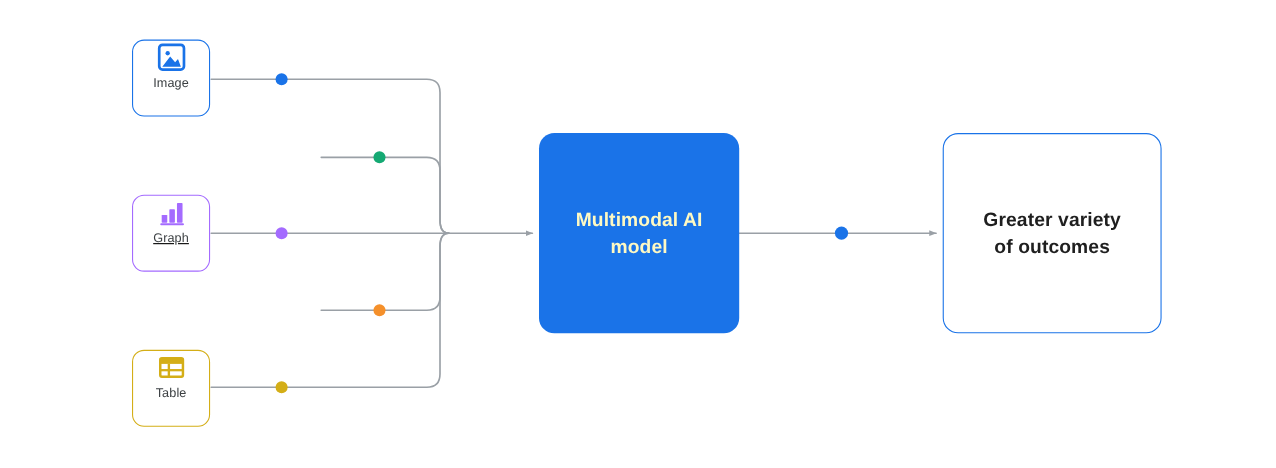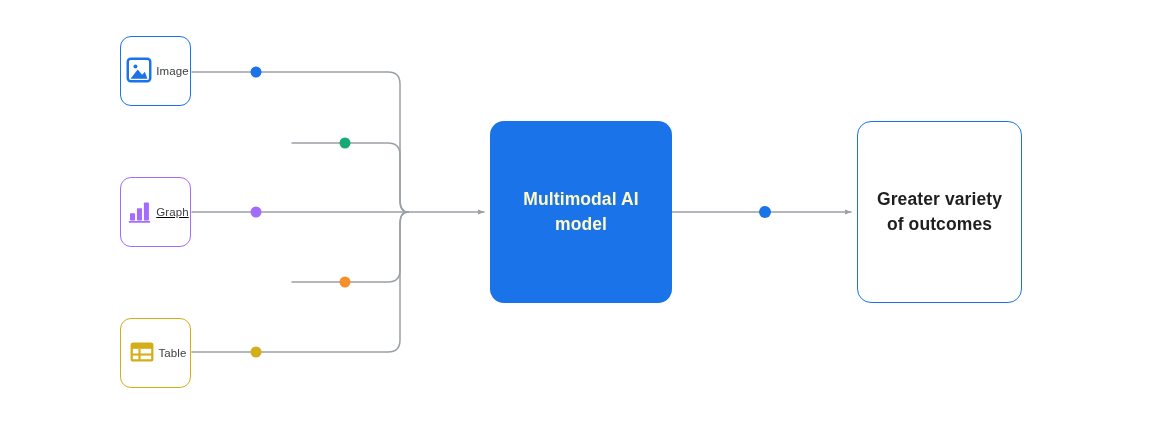--- a/index.html
+++ b/index.html
@@ -29,23 +29,22 @@
   
   .card {
     position: absolute;
     width: 71px;
     height: 70px;
     box-sizing: border-box;
     background: #ffffff;
     border: 1.6px solid #000;
     border-radius: 11px;
     display: flex;
-    flex-direction: row;
+    flex-direction: column;
     align-items: center;
-    justify-content: center;
   }
   .card .glyph {
     width: 34px;
     height: 30px;
     display: block;
     margin-bottom: 3px;
   }
   .card .cap {
     font-size: 11.5px;
     line-height: 13px;
@@ -81,21 +80,21 @@
     font-weight: bold;
     letter-spacing: .1px;
     padding: 0 14px;
   }
 
   
   .outcome-box {
     position: absolute;
     left: 857px;
     top: 121px;
-    width: 165px;
+    width: 199px;
     height: 182px;
     box-sizing: border-box;
     background: #ffffff;
     border: 1.7px solid #1a73e8;
     border-radius: 14px;
     display: flex;
     align-items: center;
     justify-content: center;
     text-align: center;
   }

